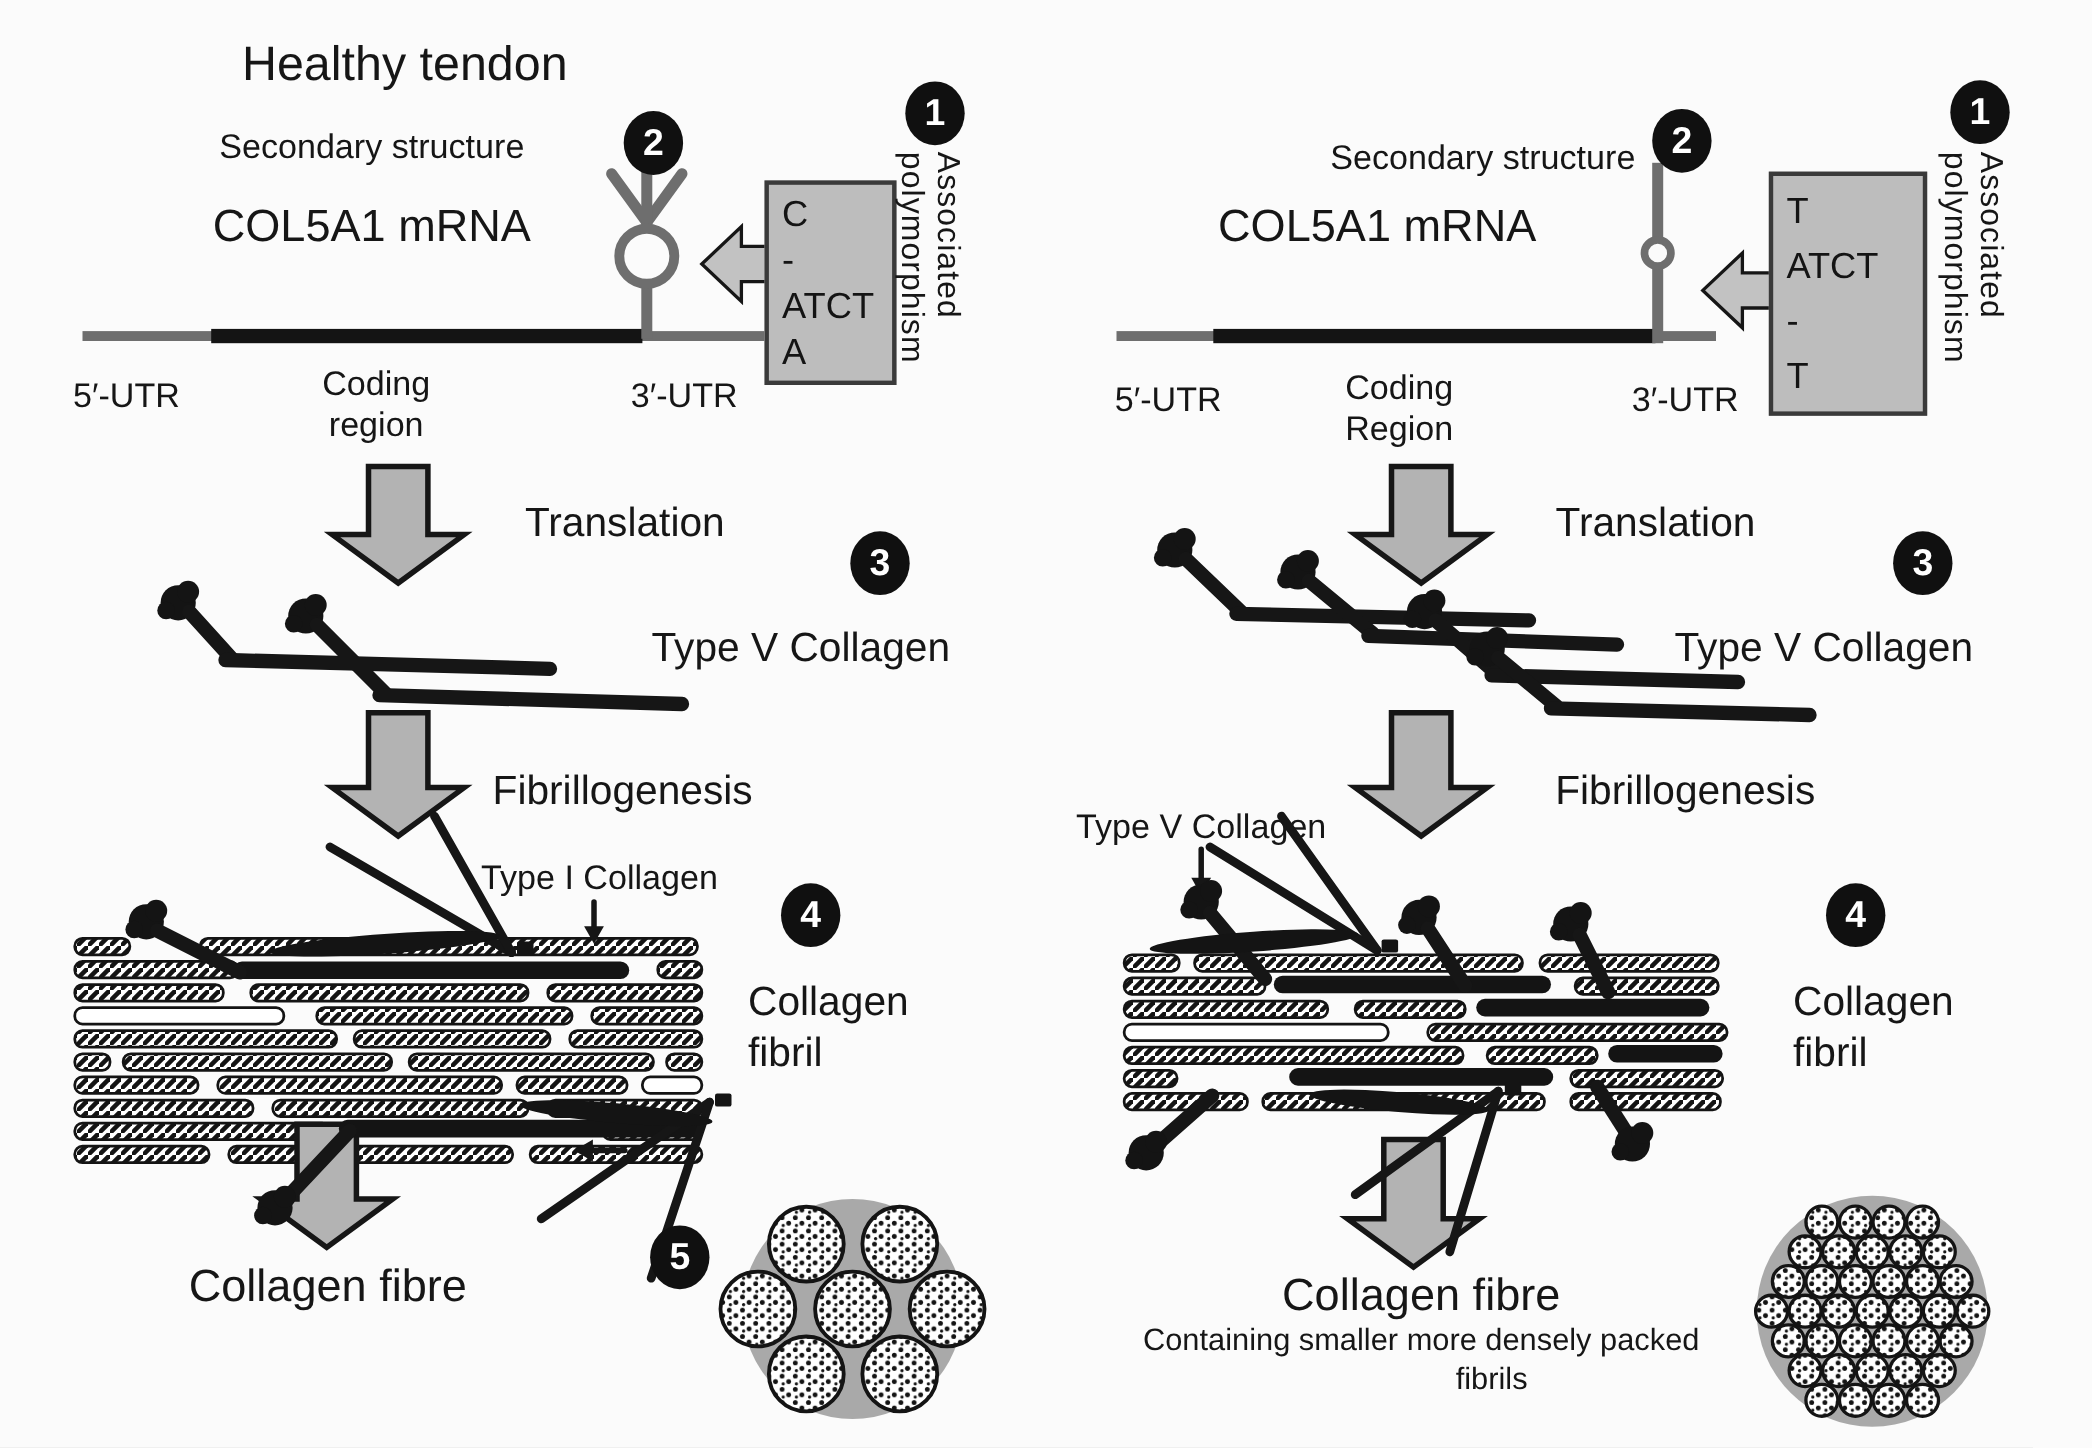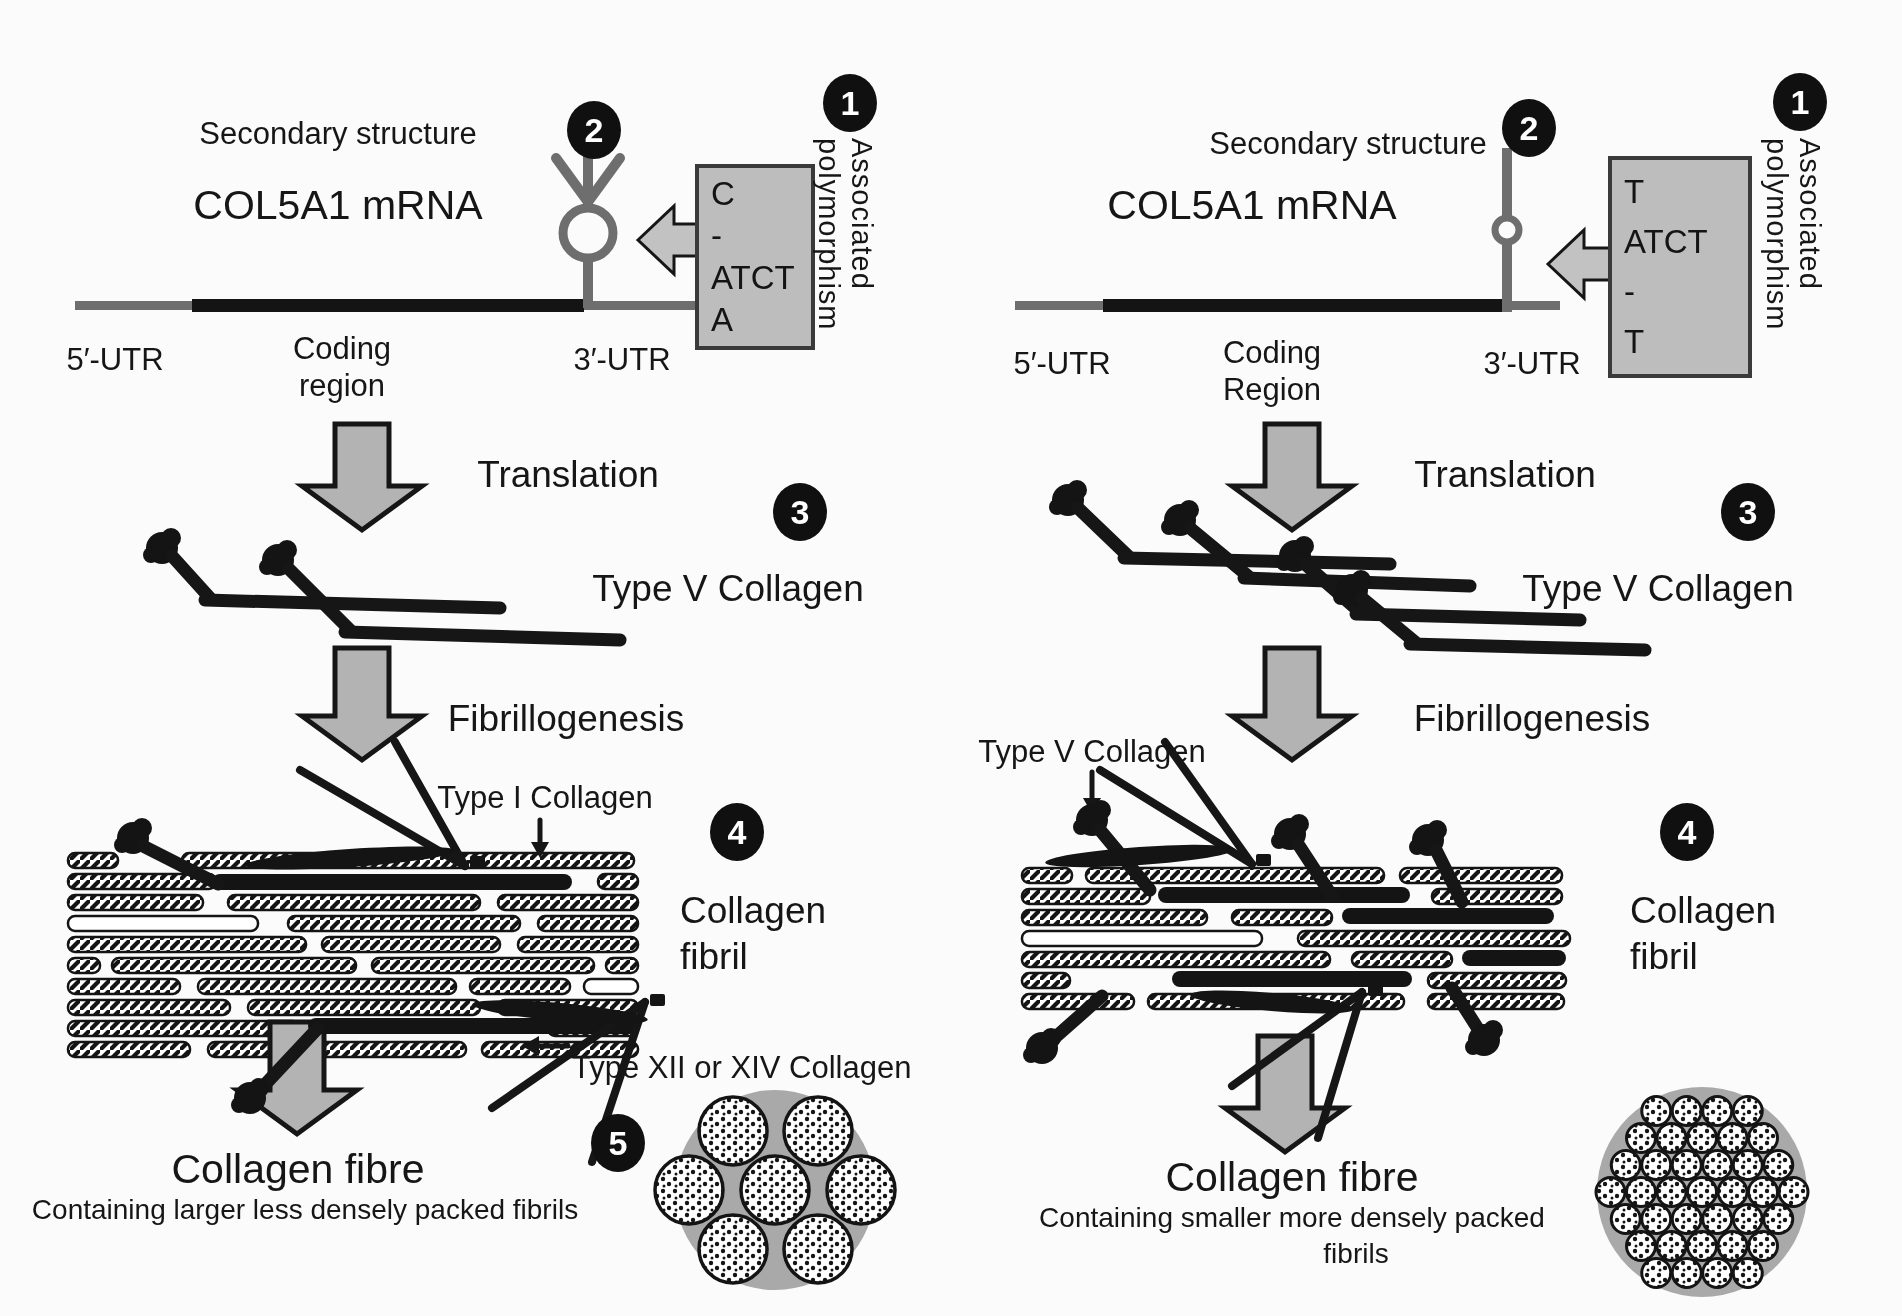--- a/index.html
+++ b/index.html
@@ -232,20 +232,21 @@
       <circle cx="1671.5" cy="1246" r="14.5" fill="url(#dots)" stroke="#141414" stroke-width="3"></circle>
       <circle cx="1702" cy="1246" r="14.5" fill="url(#dots)" stroke="#141414" stroke-width="3"></circle>
       <circle cx="1732.5" cy="1246" r="14.5" fill="url(#dots)" stroke="#141414" stroke-width="3"></circle>
       <circle cx="1763" cy="1246" r="14.5" fill="url(#dots)" stroke="#141414" stroke-width="3"></circle>
       <circle cx="1656.25" cy="1273" r="14.5" fill="url(#dots)" stroke="#141414" stroke-width="3"></circle>
       <circle cx="1686.75" cy="1273" r="14.5" fill="url(#dots)" stroke="#141414" stroke-width="3"></circle>
       <circle cx="1717.25" cy="1273" r="14.5" fill="url(#dots)" stroke="#141414" stroke-width="3"></circle>
       <circle cx="1747.75" cy="1273" r="14.5" fill="url(#dots)" stroke="#141414" stroke-width="3"></circle>
     </svg>
 
+  <div class="t" style="left:368px;top:34px;font-size:44px;">Healthy tendon</div>
   <div class="t" style="left:338px;top:116px;font-size:31px;">Secondary structure</div>
   <div class="badge" style="left:594px;top:130px;">2</div>
   <div class="t" style="left:338px;top:182px;font-size:41px;">COL5A1 mRNA</div>
   <div class="t" style="left:115px;top:342px;font-size:31px;">5′-UTR</div>
   <div class="t" style="left:342px;top:330px;font-size:31px;line-height:37px;">
     <div>Coding</div>
     <div>region</div>
   </div>
   <div class="t" style="left:622px;top:342px;font-size:31px;">3′-UTR</div>
 
@@ -265,24 +266,22 @@
   <div class="badge" style="left:800px;top:512px;">3</div>
   <div class="t" style="left:728px;top:568px;font-size:37px;">Type V Collagen</div>
 
   <div class="t" style="left:566px;top:698px;font-size:37px;">Fibrillogenesis</div>
   <div class="t" style="left:545px;top:780px;font-size:31px;">Type I Collagen</div>
   <div class="badge" style="left:737px;top:832px;">4</div>
   <div class="tl two-line" style="left:680px;top:866px;">
     <div>Collagen</div>
     <div>fibril</div>
   </div>
-  <div class="tl" style="left:572px;top:1028px;font-size:31px;">Type XII or XIV Collagen</div>
 
   <div class="t" style="left:298px;top:1146px;font-size:41px;">Collagen fibre</div>
-  <div class="t" style="left:305px;top:1194px;font-size:28px;">Containing larger less densely packed fibrils</div>
   <div class="badge" style="left:618px;top:1143px;">5</div>
 
   <div class="t" style="left:1348px;top:126px;font-size:31px;">Secondary structure</div>
   <div class="badge" style="left:1529px;top:128px;">2</div>
   <div class="t" style="left:1252px;top:182px;font-size:41px;">COL5A1 mRNA</div>
   <div class="t" style="left:1062px;top:346px;font-size:31px;">5′-UTR</div>
   <div class="t" style="left:1272px;top:334px;font-size:31px;line-height:37px;">
     <div>Coding</div>
     <div>Region</div>
   </div>

